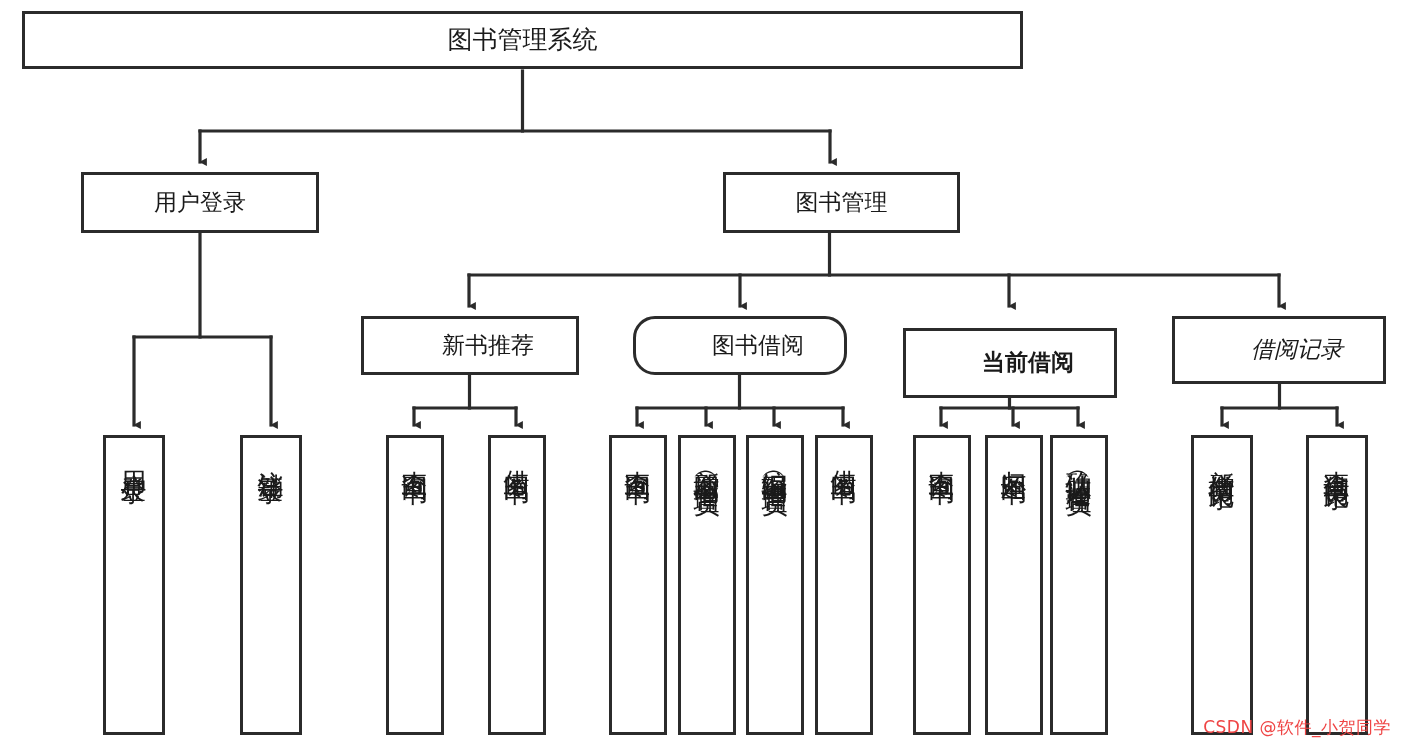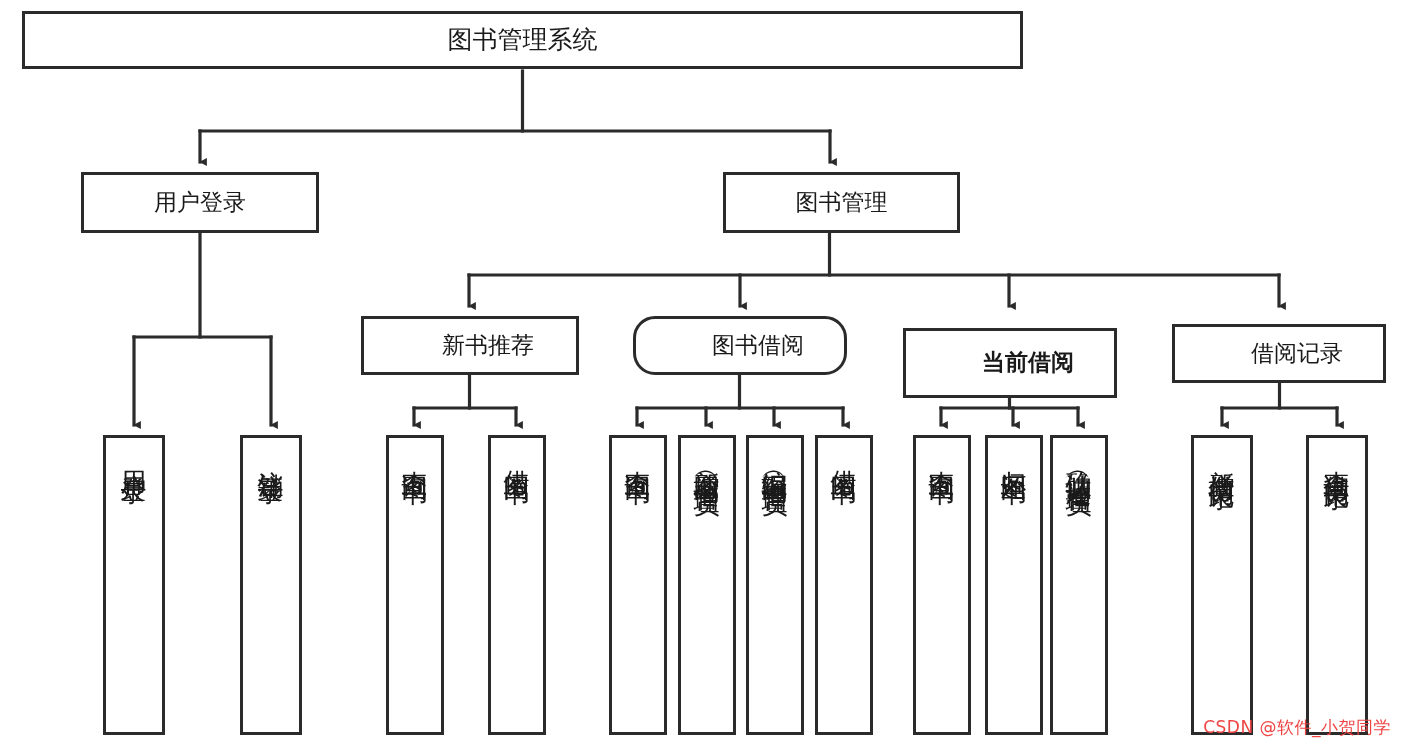--- a/index.html
+++ b/index.html
@@ -139,21 +139,21 @@
 
   <div class="node lvl-2" id="node-l2-0" style="left: 361px; top: 316px; width: 218px; height: 59px;">
     <span class="node-label">新书推荐</span>
   </div>
   <div class="node lvl-2" id="node-l2-1" style="left: 633px; top: 316px; width: 214px; height: 59px; border-radius: 22px;">
     <span class="node-label">图书借阅</span>
   </div>
   <div class="node lvl-2" id="node-l2-2" style="left: 903px; top: 328px; width: 214px; height: 70px; font-weight: bold;">
     <span class="node-label">当前借阅</span>
   </div>
-  <div class="node lvl-2" id="node-l2-3" style="left: 1172px; top: 324px; width: 214px; height: 59px;">
+  <div class="node lvl-2" id="node-l2-3" style="left: 1172px; top: 316px; width: 214px; height: 68px; font-style: italic;">
     <span class="node-label">借阅记录</span>
   </div>
 
   <div class="node lvl-leaf" id="node-leaf-0" style="left: 103px; top: 435px; width: 62px; height: 300px;">
     <span class="node-label">用户登录</span>
   </div>
   <div class="node lvl-leaf" id="node-leaf-1" style="left: 240px; top: 435px; width: 62px; height: 300px;">
     <span class="node-label">注销登录</span>
   </div>
   <div class="node lvl-leaf" id="node-leaf-2" style="left: 386px; top: 435px; width: 58px; height: 300px;">

